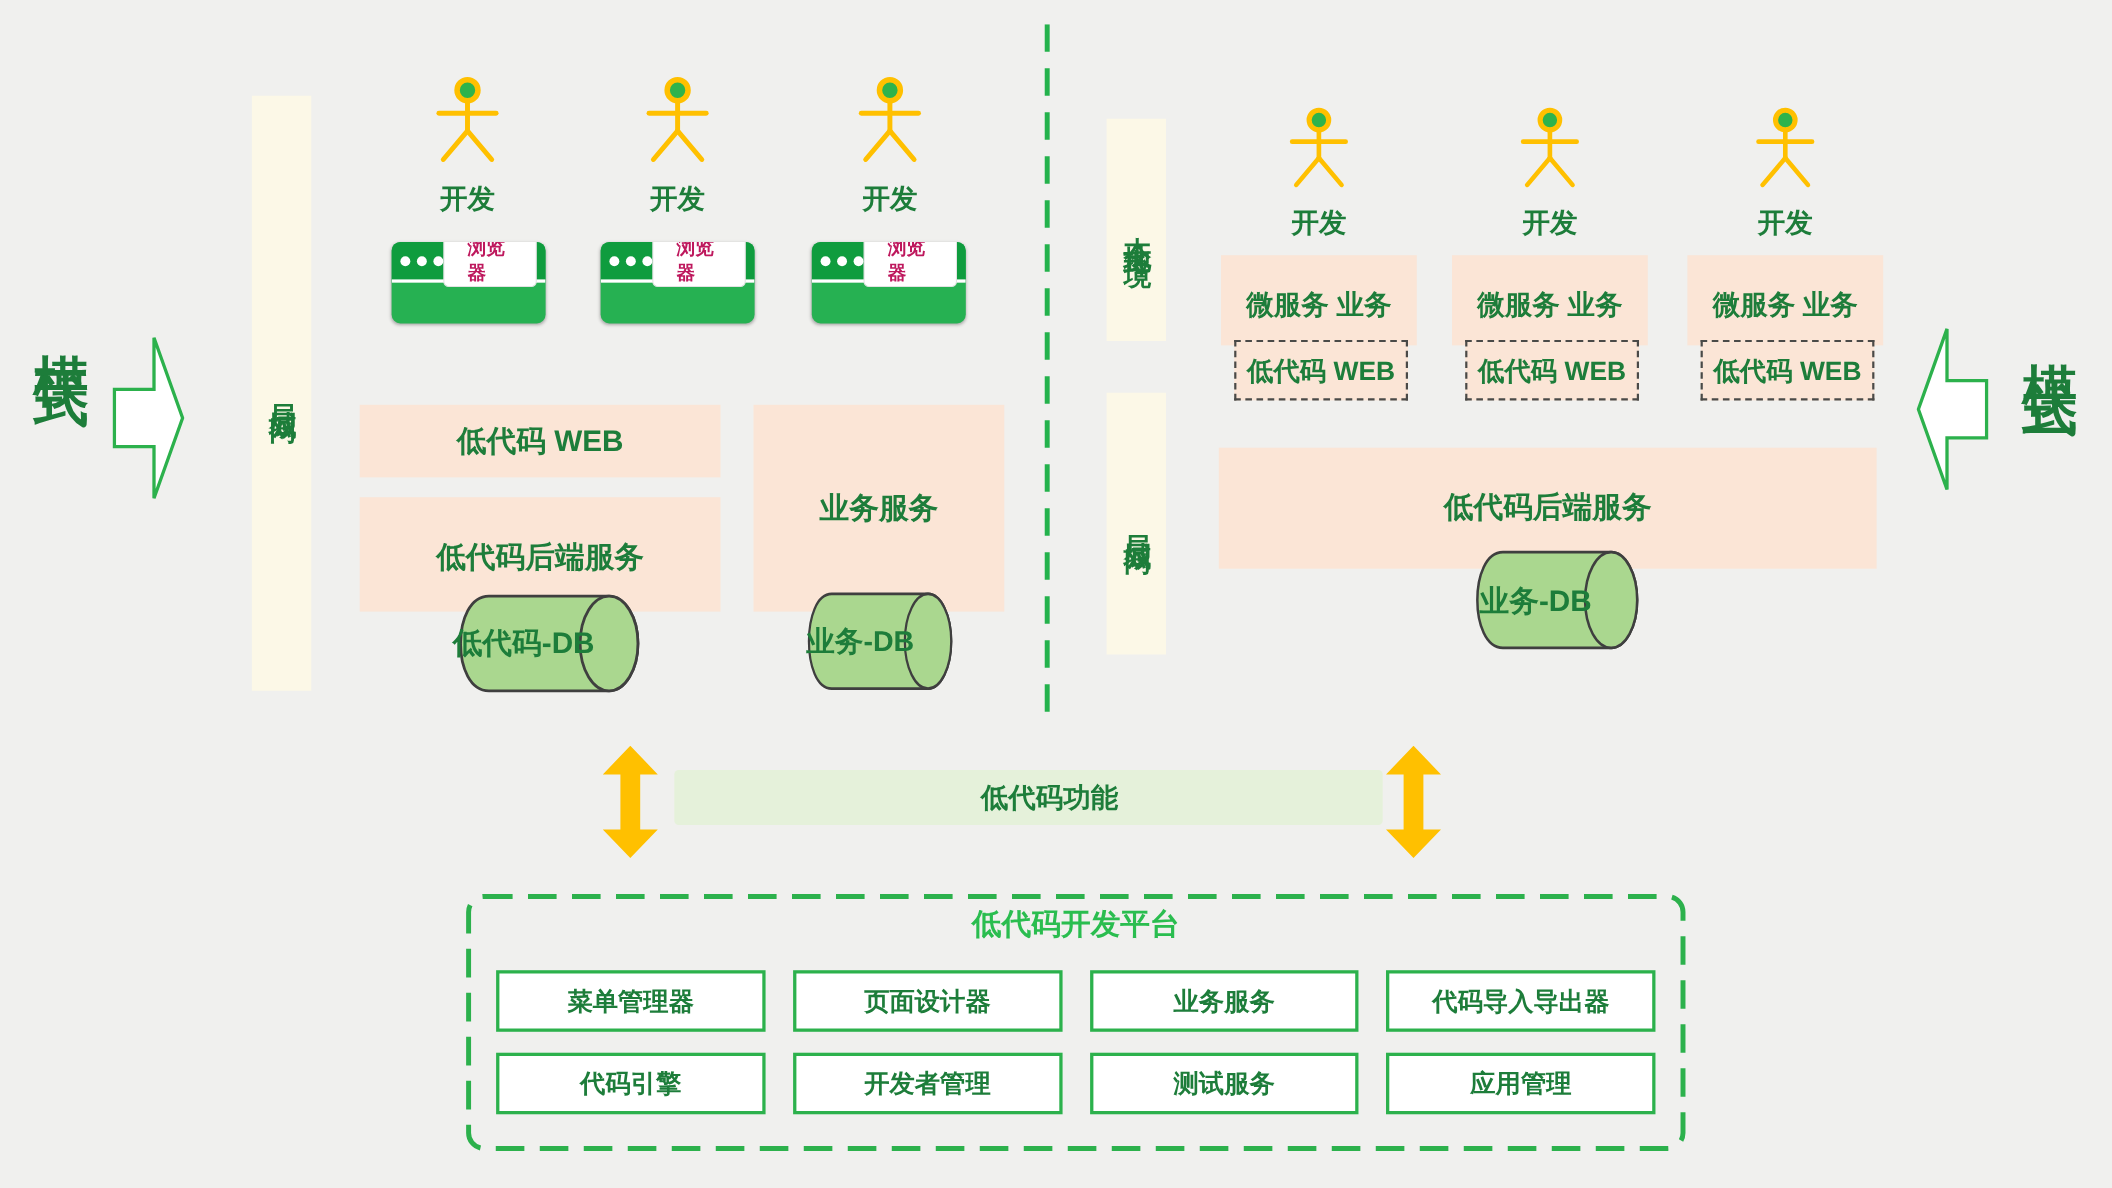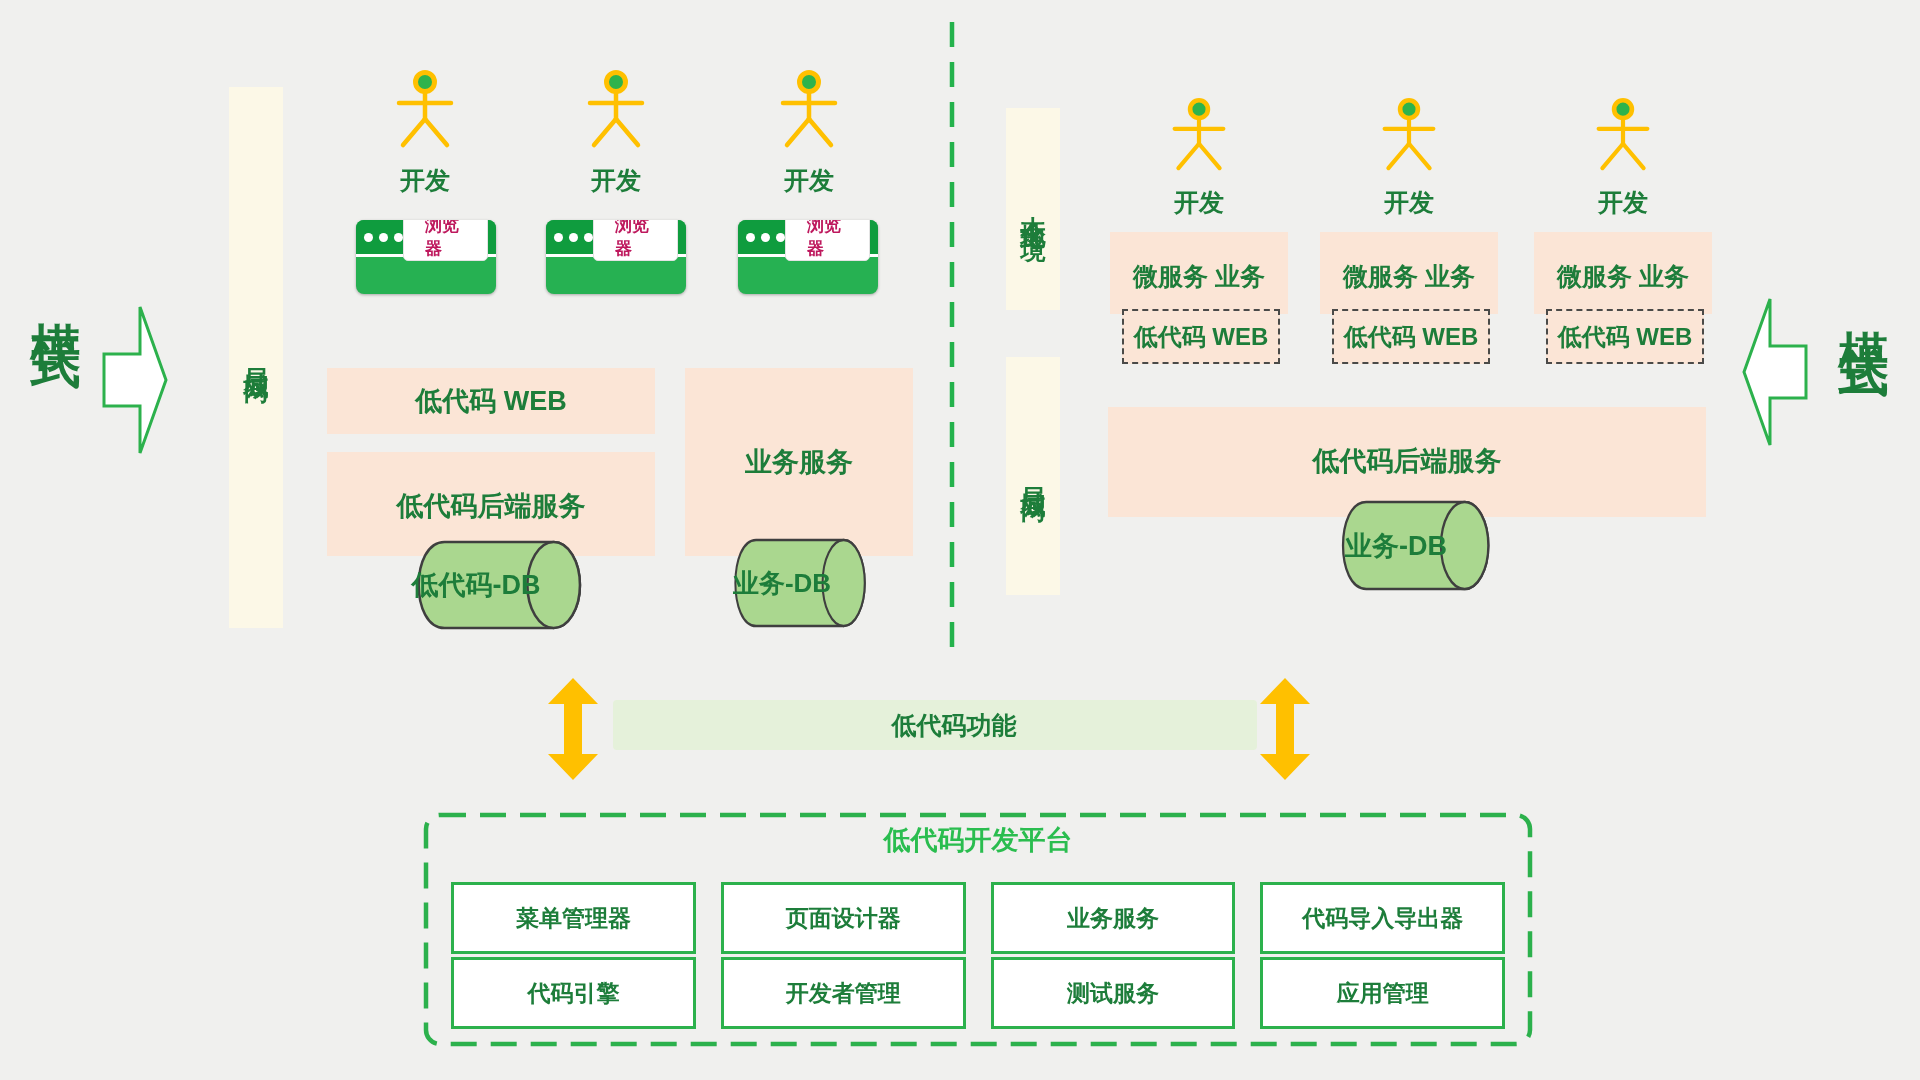--- a/index.html
+++ b/index.html
@@ -98,21 +98,21 @@
     font-weight:bold;color:#1d7d3a;font-size:25px;
   }
 
   
   .platform{width:1110px;height:235px;}
   .platform-title{
     position:absolute;left:0;right:0;top:10px;
     text-align:center;font-size:27px;font-weight:bold;color:#2abd4f;
   }
   .module-row{
-    position:absolute;left:28px;right:28px;height:72px;
+    position:absolute;left:28px;right:28px;height:56px;
     display:flex;gap:25px;
   }
   .module-row.r1{top:70px;}
   .module-row.r2{top:145px;}
   .module{
     flex:1;background:#fff;border:3px solid #2cb14c;
     display:flex;align-items:center;justify-content:center;
     font-size:23px;font-weight:bold;color:#1d7d3a;
     box-sizing:border-box;
   }

